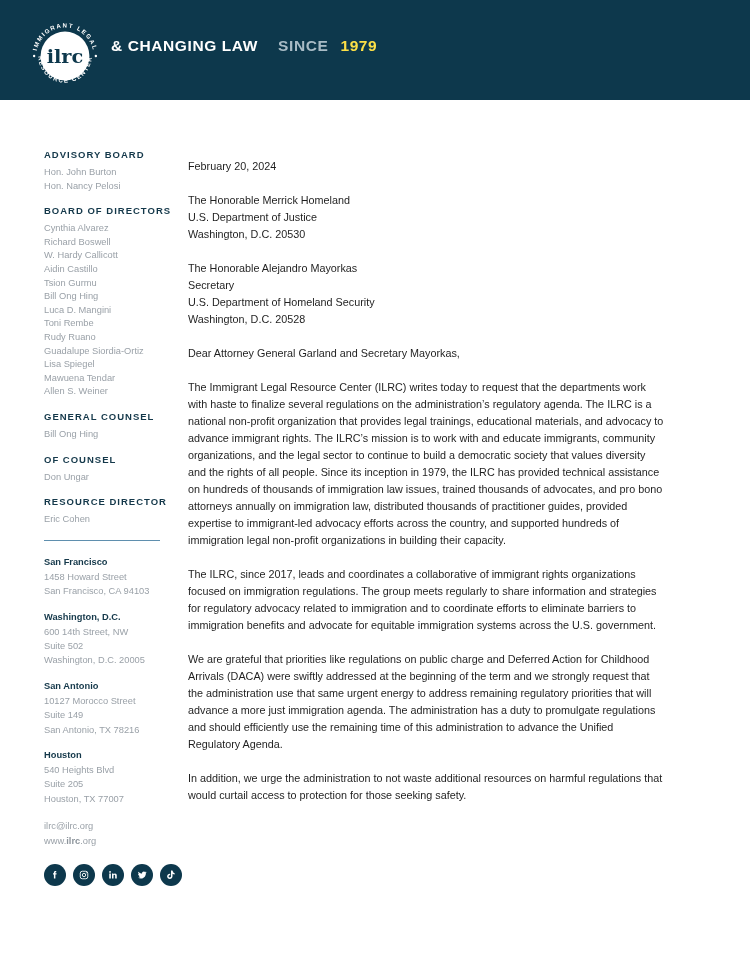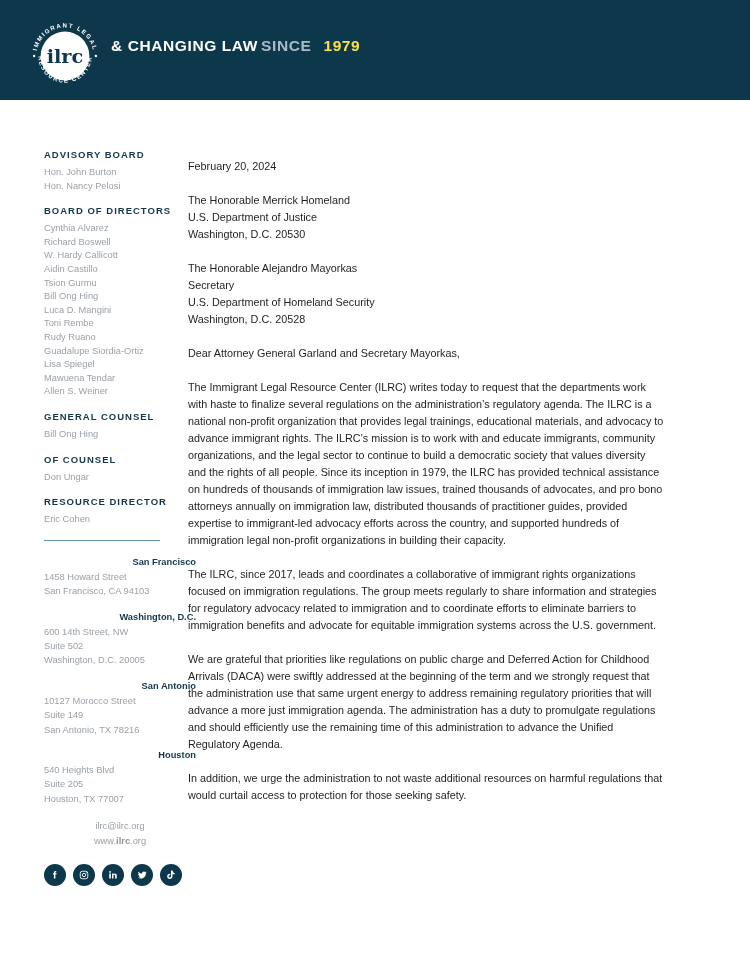--- a/index.html
+++ b/index.html
@@ -12,40 +12,40 @@
     background: #0d384c;
   }
   .logo-wrap { position: absolute; left: 30px; top: 21px; width: 70px; height: 70px; }
   .tagline { position: absolute; left: 111px; top: 34px; color: #ffffff; }
   .tagline .line1 {
     font-weight: 800; font-size: 15.5px; letter-spacing: 0.6px; line-height: 22px;
   }
   .tagline .line2 {
     font-weight: 800; font-size: 15.5px; letter-spacing: 0.6px; line-height: 24px;
   }
-  .tagline .since { color: #a9bcc6; font-weight: 700; margin-left: 3px; }
+  .tagline .since { color: #a9bcc6; font-weight: 700; margin-left: 20px; }
   .tagline .year { color: #fde047; font-weight: 800; margin-left: 12px; }
 
   
   .sidebar { position: absolute; left: 44px; top: 148px; width: 152px; }
   .sb-section { margin-bottom: 11px; }
   .sb-head {
     font-size: 9.5px; font-weight: 700; letter-spacing: 1px; color: #14384a;
     margin-bottom: 5px; line-height: 13px;
   }
   .sb-item { font-size: 9.3px; color: #9aa1a8; line-height: 13.6px; }
   .divider {
     width: 116px; border: none; border-top: 1.5px solid #5f8fae;
     margin: 13px 0 14px 0;
   }
   .office { margin-bottom: 11px; }
-  .office-city { font-size: 9.3px; font-weight: 700; color: #14384a; line-height: 14px; margin-bottom: 1px; text-align: right; }
+  .office-city { font-size: 9.3px; font-weight: 700; color: #14384a; line-height: 14px; margin-bottom: 1px; }
   .office-line { font-size: 9.3px; color: #9aa1a8; line-height: 14.4px; }
   .contact { margin-top: 13px; }
-  .contact-line { font-size: 9.3px; color: #9aa1a8; line-height: 15px; text-decoration: none; display: block; text-align: center; }
+  .contact-line { font-size: 9.3px; color: #9aa1a8; line-height: 15px; text-decoration: none; display: block; }
   .contact-line b { color: #8d959c; }
   .social-row { margin-top: 15px; display: flex; gap: 7px; }
   .social-btn {
     width: 22px; height: 22px; border-radius: 50%; background: #0d384c;
     display: flex; align-items: center; justify-content: center; color: #fff;
   }
   .social-btn svg { display: block; }
 
   
   .letter { position: absolute; left: 188px; top: 158px; width: 478px; color: #1f1f1f; }

